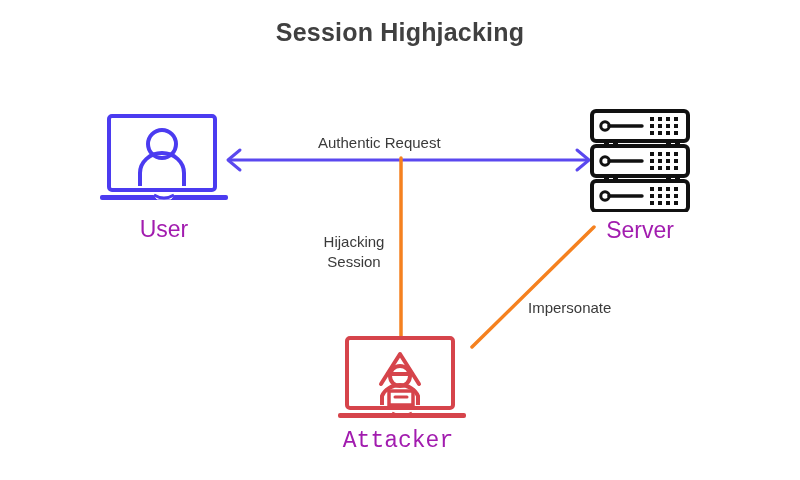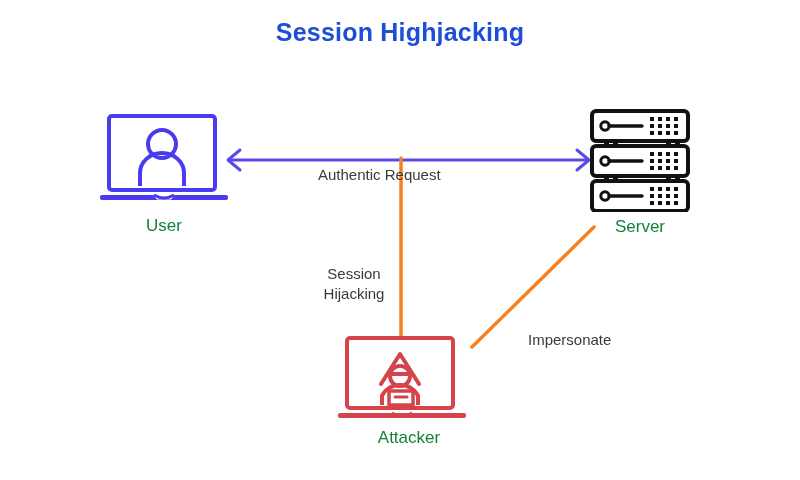--- a/index.html
+++ b/index.html
@@ -20,37 +20,36 @@
     height: 480px;
   }
   .title {
     position: absolute;
     left: 0;
     top: 18px;
     width: 800px;
     text-align: center;
     font-size: 25px;
     font-weight: bold;
-    color: #1d4ed8;
+    color: #404040;
     letter-spacing: 0.2px;
   }
   .node-label {
     position: absolute;
     text-align: center;
-    font-size: 17px;
-    color: #15803d;
+    font-size: 23px;
+    color: #a21caf;
     white-space: nowrap;
   }
   .edge-label {
     position: absolute;
     font-size: 15px;
     color: #3a3a3a;
     line-height: 20px;
     white-space: nowrap;
-    margin-top: 32px;
   }
   .svg-layer {
     position: absolute;
     left: 0;
     top: 0;
   }
   .icon-wrap {
     position: absolute;
   }
 </style>
@@ -185,26 +184,26 @@
 
       <path d="M44 71 L44 62 a19 16 0 0 1 36 0 L80 71" fill="none" stroke="#d6444b" stroke-width="4" stroke-linejoin="round"></path>
 
       <rect x="51" y="57" width="24" height="14" fill="#ffffff" stroke="#d6444b" stroke-width="3.5"></rect>
       <line x1="57" y1="63" x2="69" y2="63" stroke="#d6444b" stroke-width="3" stroke-linecap="round"></line>
 
       <rect x="0" y="79" width="128" height="5" rx="2" fill="#d6444b"></rect>
       <path d="M54 79 q10 6 20 0" fill="none" stroke="#d6444b" stroke-width="3"></path>
     </svg>
   </div>
-  <div class="node-label" style="left:345px; top:428px; width:128px;">Attacker</div>
+  <div class="node-label" style="left:334px; top:428px; width:128px;font-family:Liberation Mono, monospace;">Attacker</div>
 
   <div class="edge-label" style="left:318px; top:133px;">Authentic Request</div>
 
   <div class="edge-label" style="left:312px; top:232px; text-align:center; width:84px;">
+    <div>Hijacking</div>
     <div>Session</div>
-    <div>Hijacking</div>
   </div>
 
   <div class="edge-label" style="left:528px; top:298px;text-align:right;">
     <div>Impersonate</div>
   </div>
 
 </div>
 
 </body></html>

